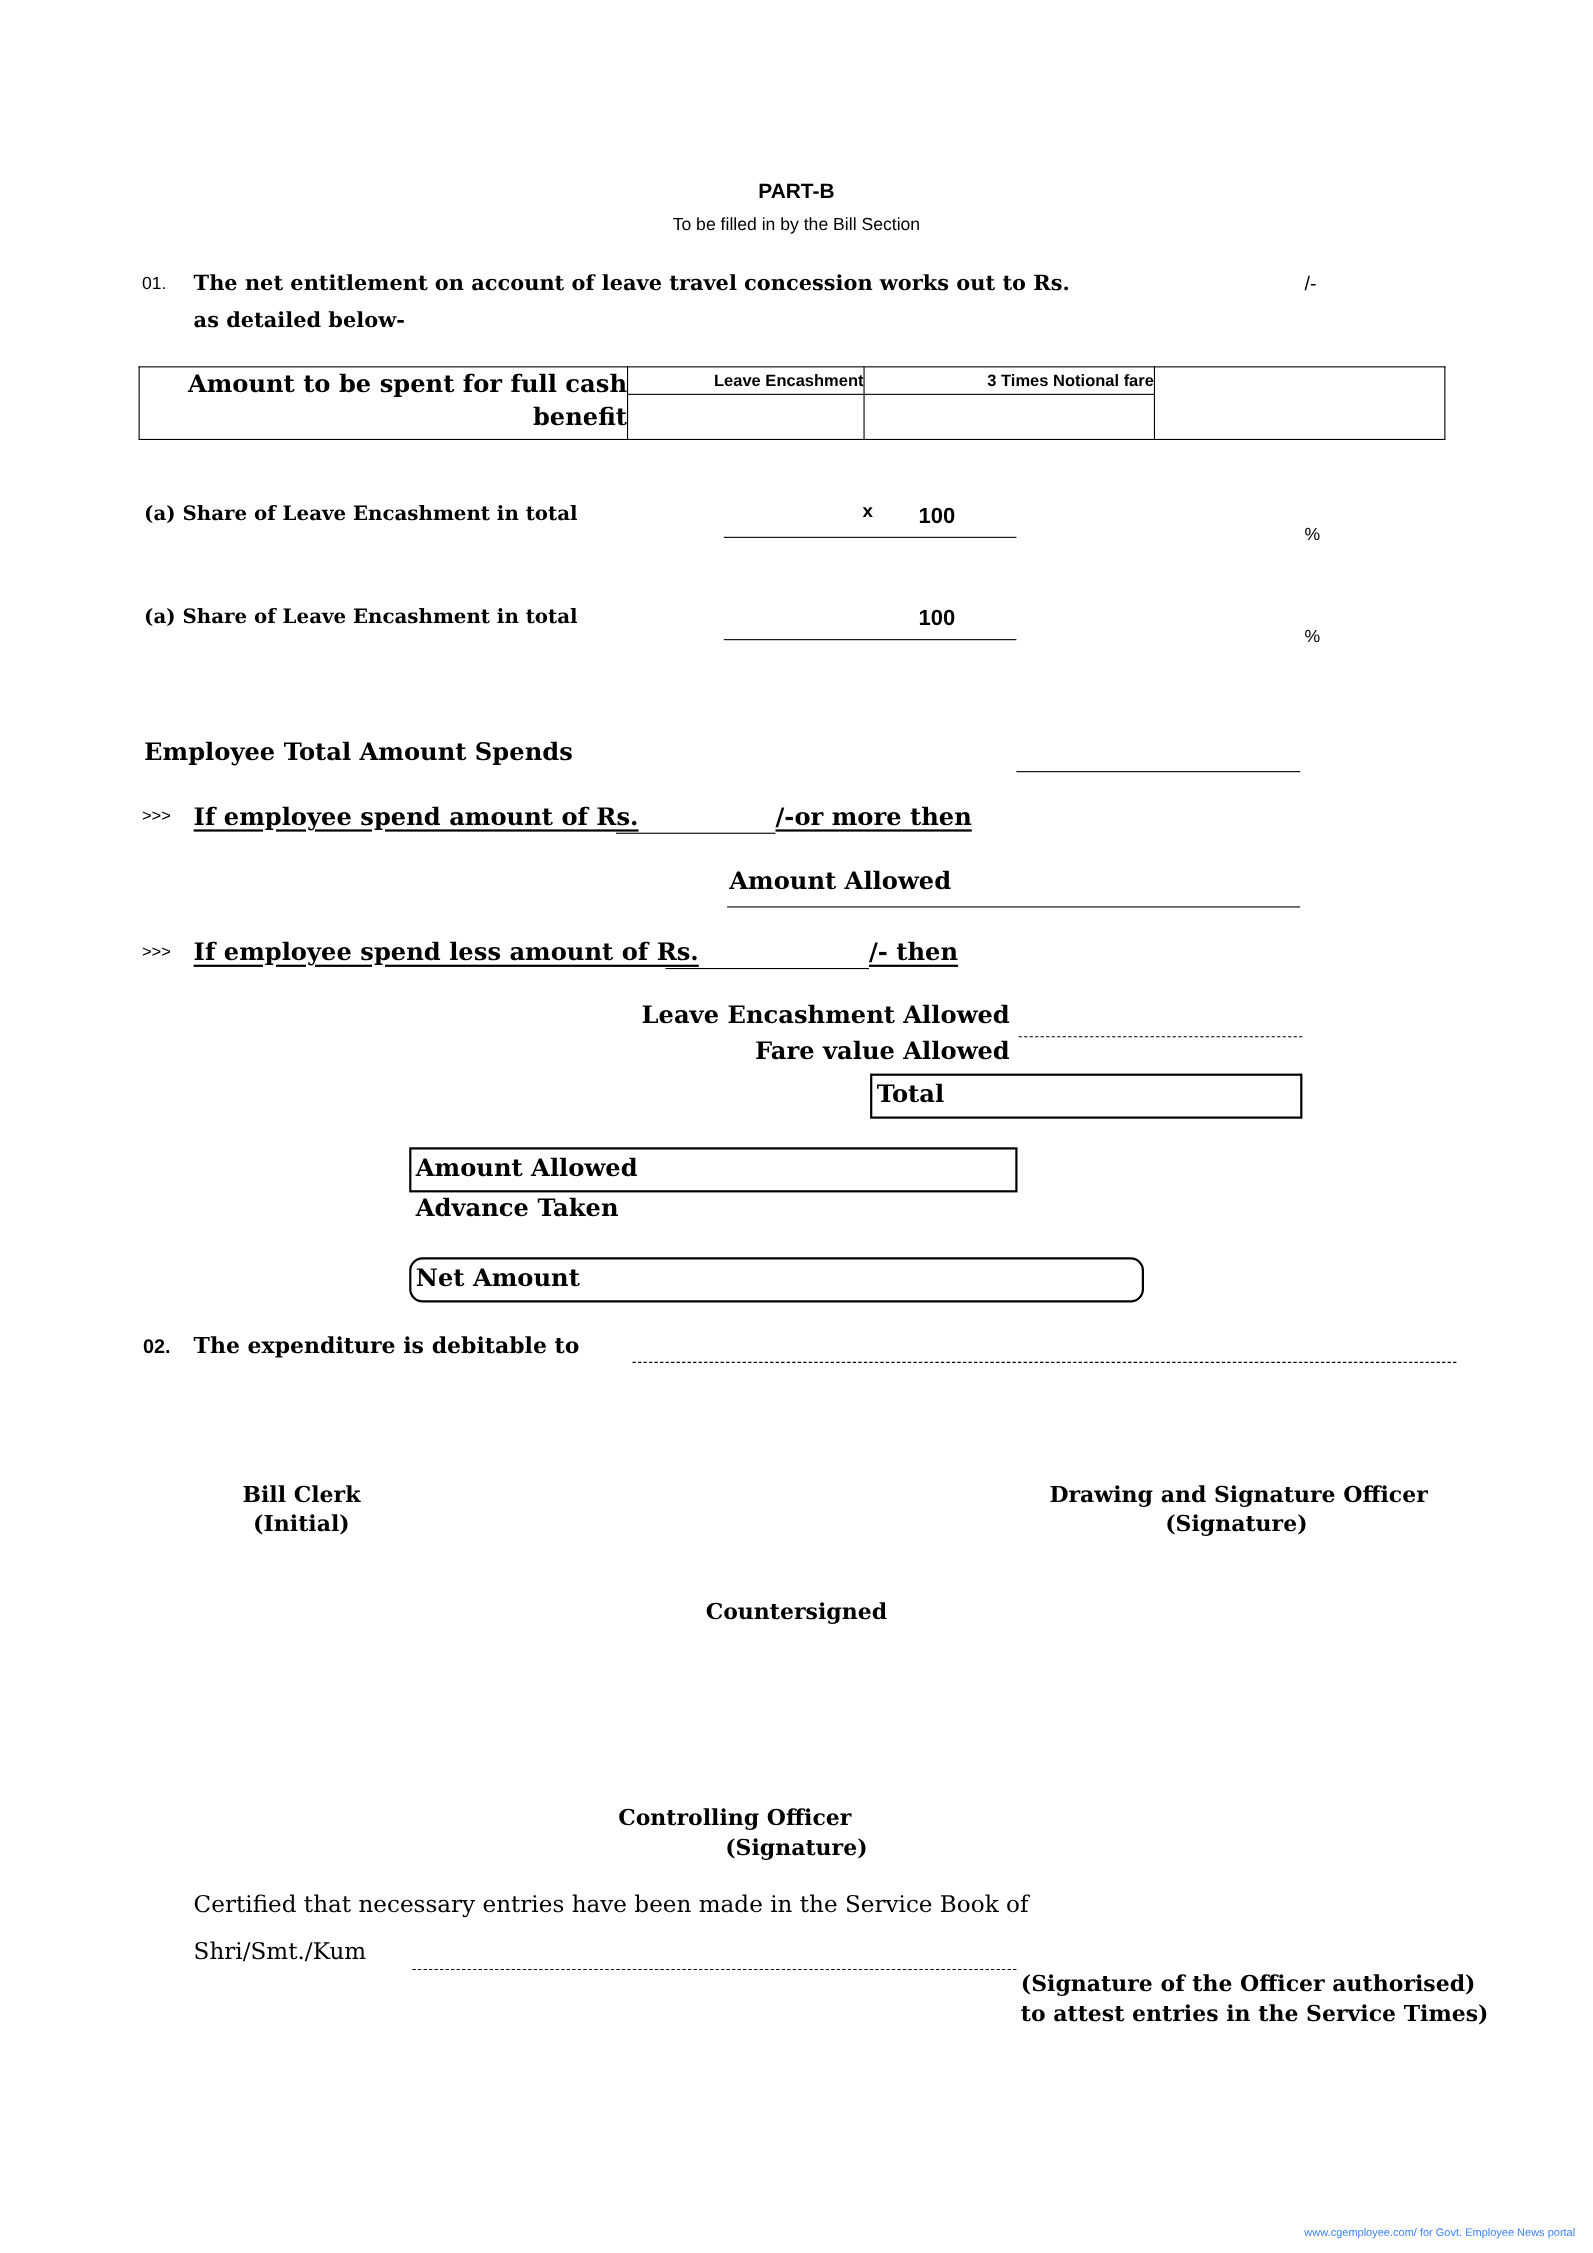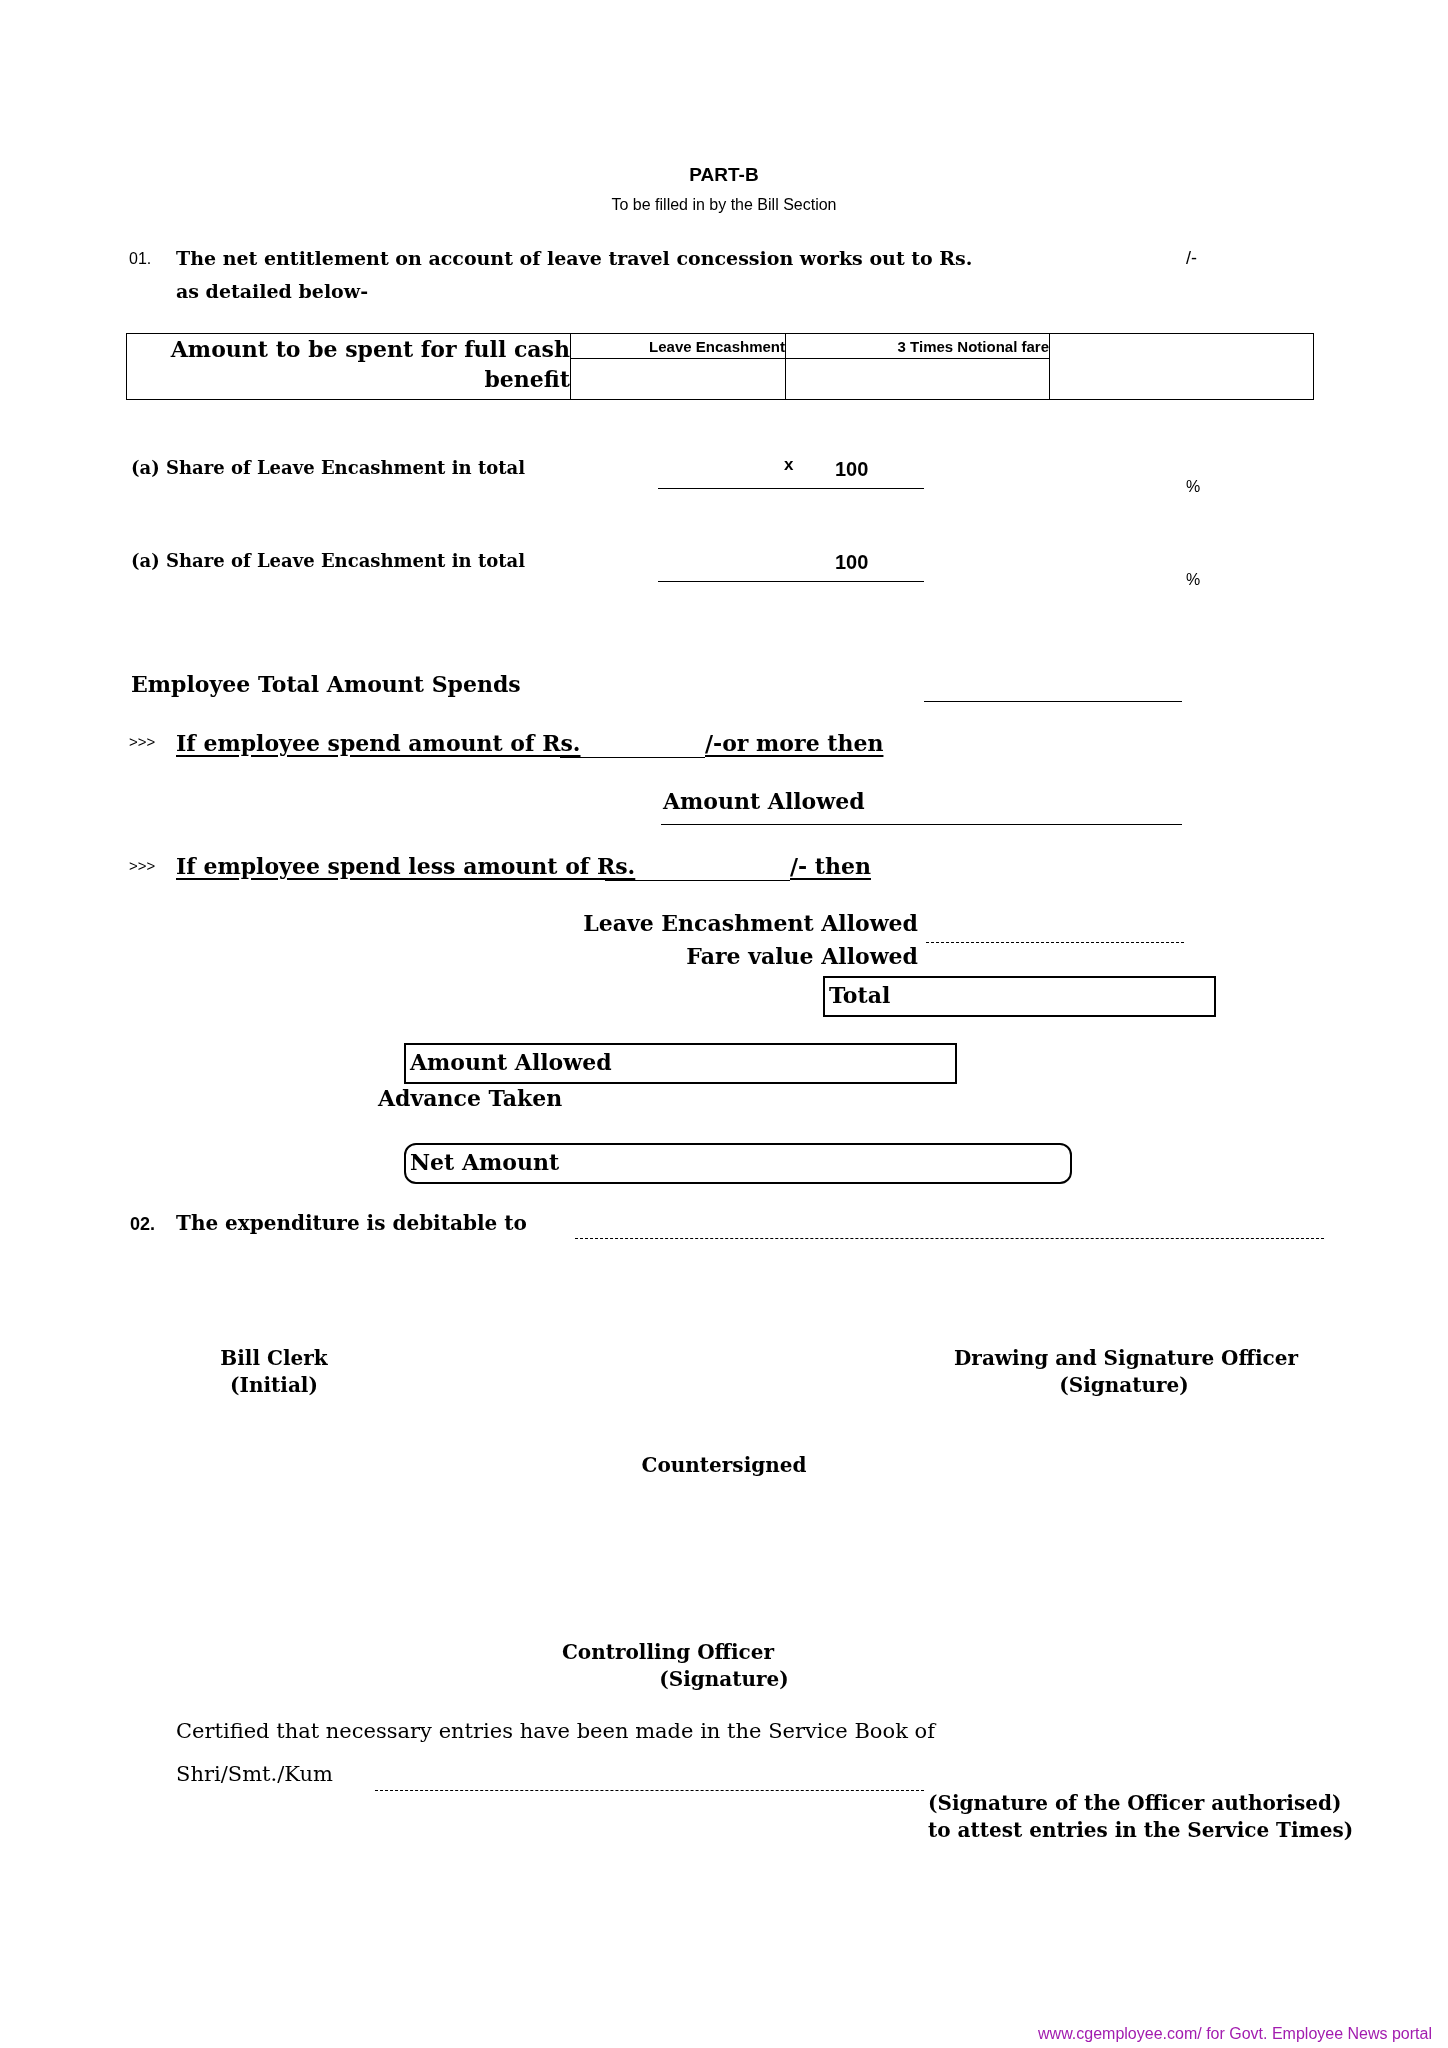--- a/index.html
+++ b/index.html
@@ -17,28 +17,28 @@
   .q-text { font-size: 19px; }
 
   table.amt { position: absolute; left: 126px; top: 333px; width: 1188px; height: 67px; border-collapse: collapse; }
   table.amt td { border: 1.5px solid #000; padding: 0; vertical-align: top; text-align: right; }
   .amt-label { font-size: 22px; line-height: 30px; padding-left: 3px !important; }
   .amt-head { font-size: 15px; height: 24px; text-align: center; vertical-align: middle !important; }
 
   .share-label { font-size: 18px; }
   .hline { position: absolute; height: 0; border-top: 1.6px solid #000; }
   .dline { position: absolute; height: 0; border-top: 1.2px dashed #000; }
-  .box { position: absolute; border: 2.5px solid #000; box-sizing: border-box; margin-left: 32px; }
+  .box { position: absolute; border: 2.5px solid #000; box-sizing: border-box; }
   .box-label { font-size: 22px; padding-left: 4px; line-height: 34px; }
 
   .big { font-size: 22px; }
   .under { text-decoration: underline; text-underline-offset: 4px; }
   .sig { font-size: 20px; line-height: 27px; }
   .cert { font-size: 21px; font-weight: normal; }
-  .footer { font-size: 16px; color: #a21caf; }
+  .footer { font-size: 10px; color: #3b82f6; }
 </style>
 </head>
 <body>
 
 <div class="abs sans b center title">PART-B</div>
 <div class="abs sans center subtitle">To be filled in by the Bill Section</div>
 
 <div class="abs sans num" style="left:129px; top:250px;">01.</div>
 <div class="abs serif b q-text" style="left:176px; top:247px;">The net entitlement on account of leave travel concession works out to Rs.</div>
 <div class="abs sans" style="left:1186px; top:248px; font-size:18px;">/-</div>

